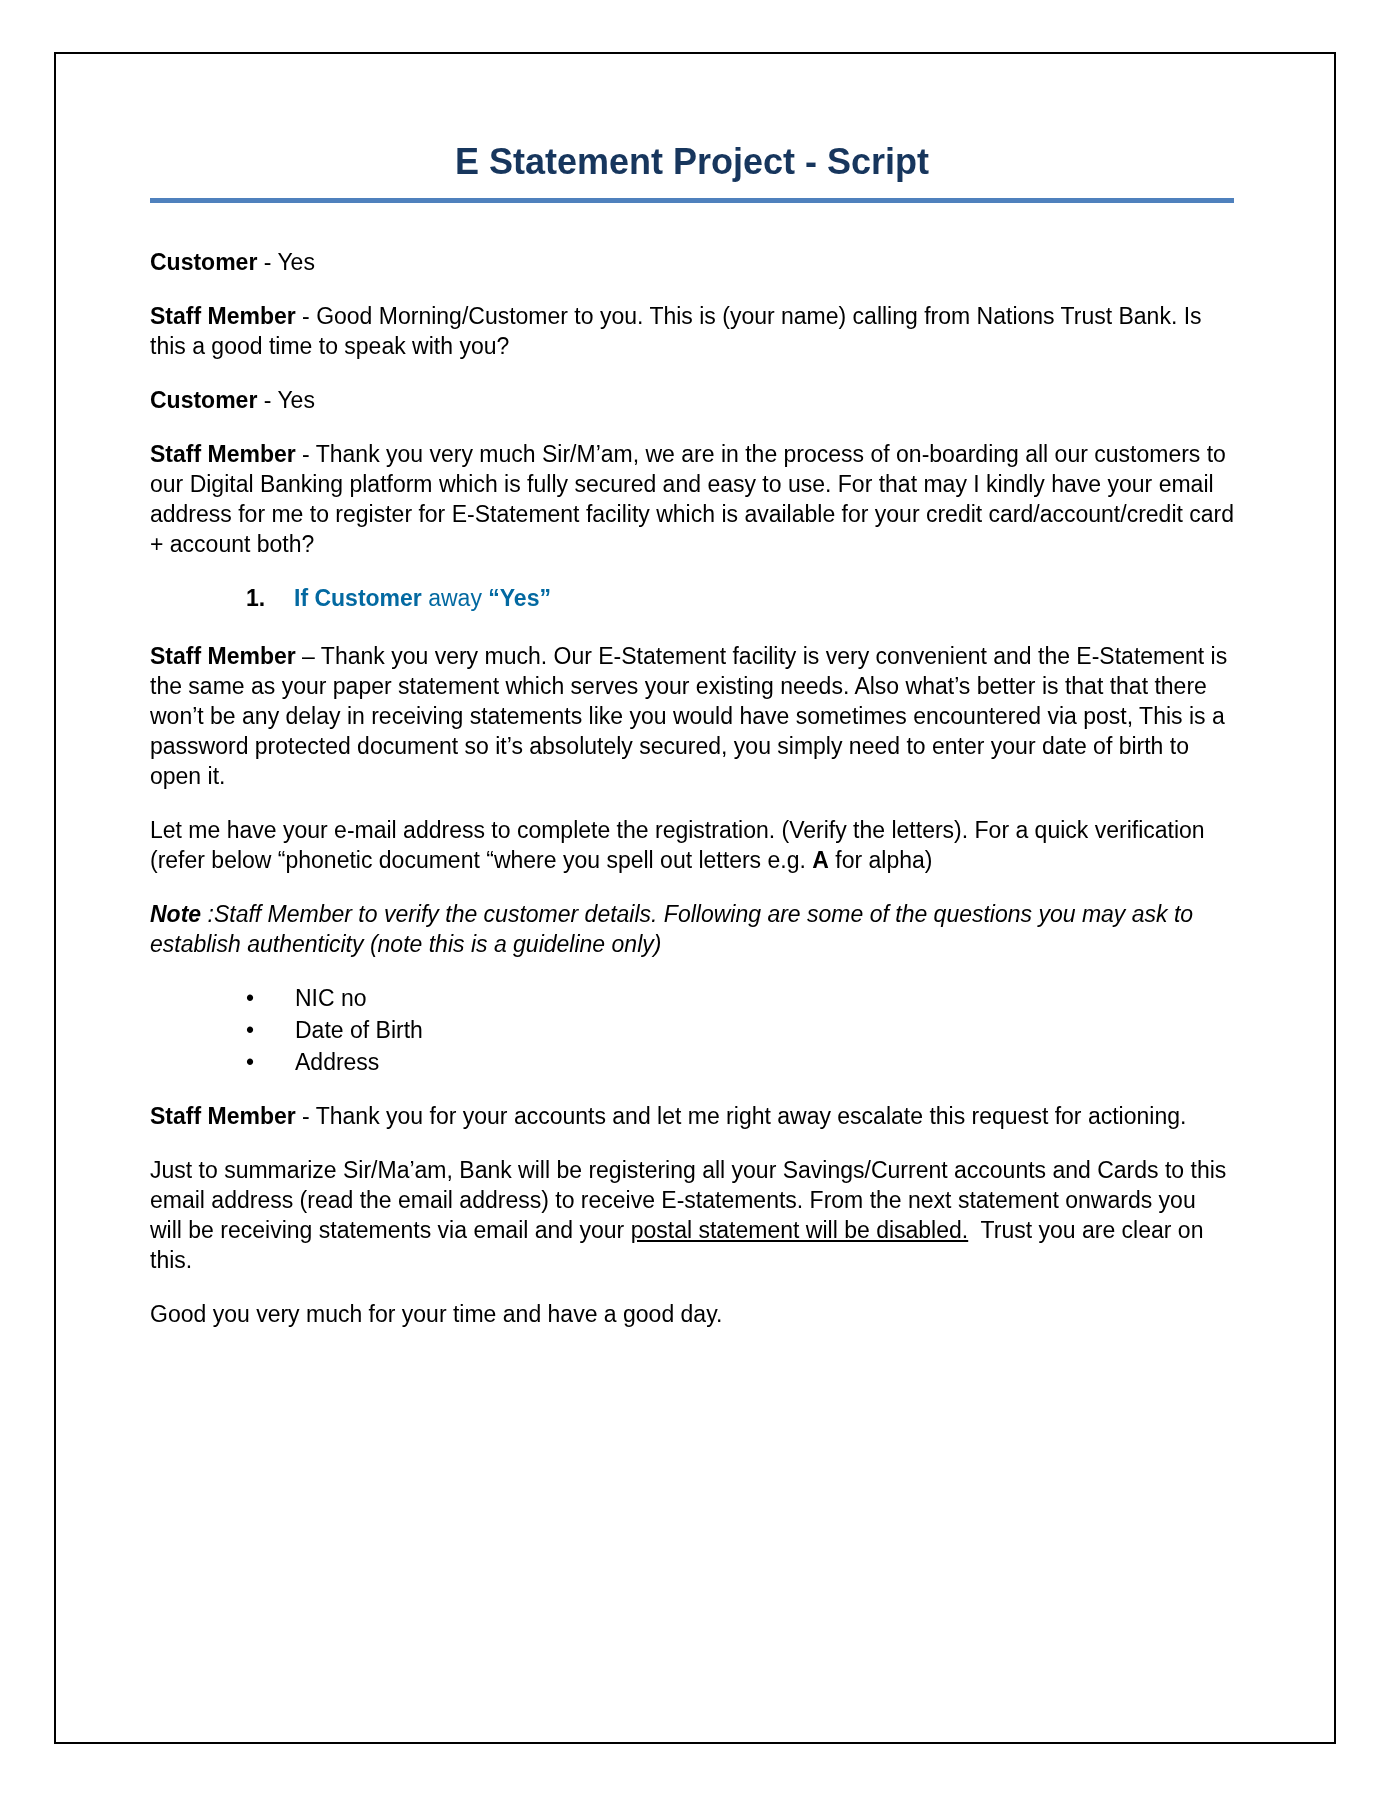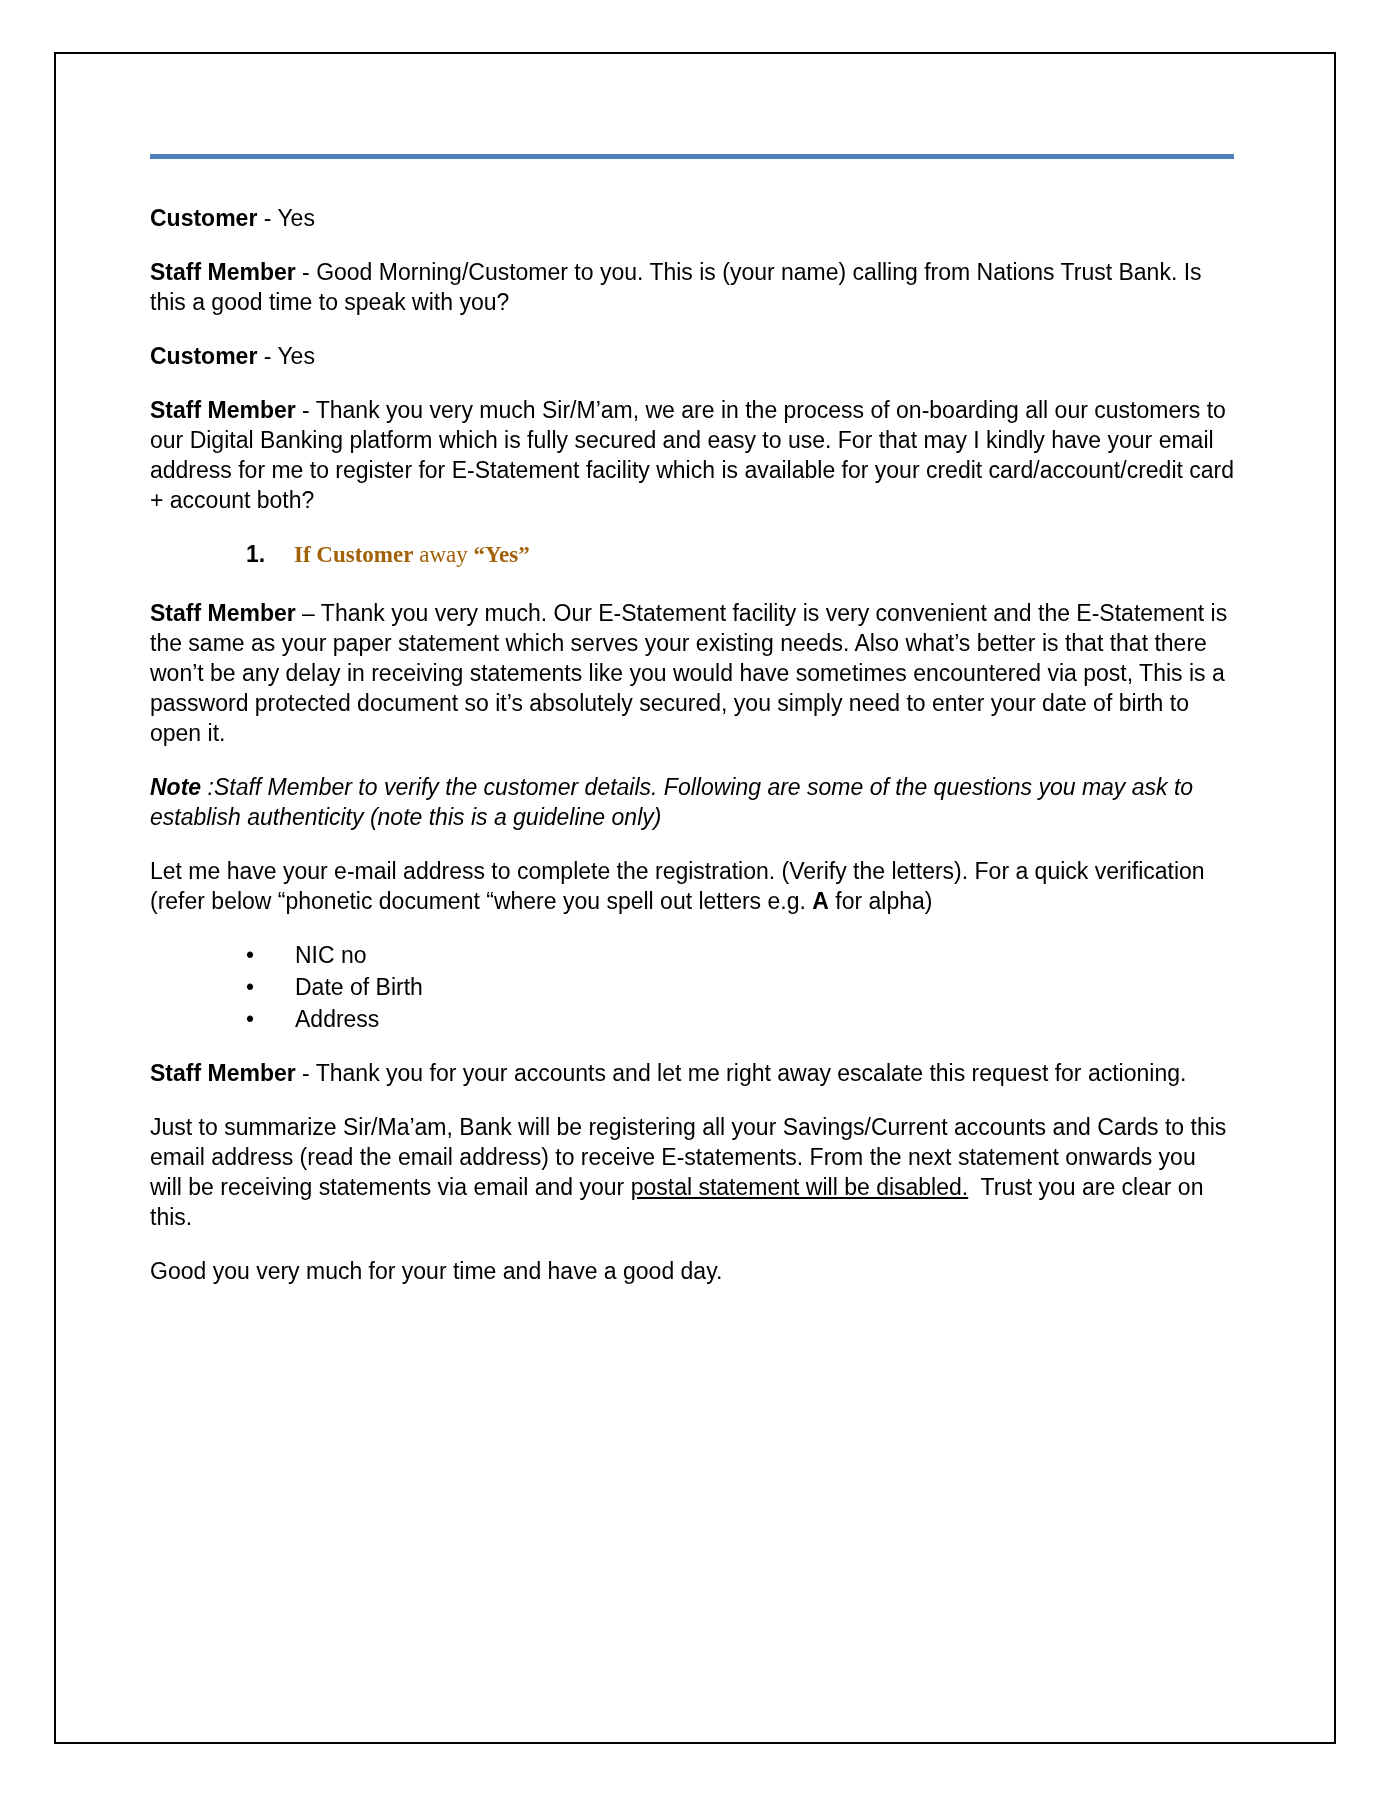--- a/index.html
+++ b/index.html
@@ -42,21 +42,21 @@
     background: #4F81BD;
     margin: 14px 0 44px 0;
   }
   p.para {
     margin: 0 0 24px 0;
   }
   .b { font-weight: bold; }
   .i { font-style: italic; }
   .u { text-decoration: underline; }
   .ws { white-space: pre-wrap; }
-  .accent { color: #a16207; font-family: Liberation Serif, serif; }
+  .accent { color: #0369a1; }
   .scenario-heading {
     font-weight: bold;
     text-decoration: underline;
     margin: 0 0 24px 0;
   }
   .numbered-item {
     margin: 0 0 28px 0;
     padding-left: 96px;
     display: flex;
   }
@@ -77,42 +77,43 @@
     width: 49px;
     flex: 0 0 49px;
   }
 </style>
 </head>
 <body>
 
 <div class="page-border">
   <div class="content">
 
+    <h1 class="doc-title">E Statement Project - Script</h1>
     <div class="title-rule"></div>
 
 
     <p class="para"><span class="b">Customer</span><span> - Yes</span></p>
 
     <p class="para"><span class="b">Staff Member</span><span> - Good Morning/Customer to you. This is (your name) calling from Nations Trust Bank. Is this a good time to speak with you?</span></p>
 
     <p class="para"><span class="b">Customer</span><span> - Yes</span></p>
 
     <p class="para"><span class="b">Staff Member</span><span> - Thank you very much Sir/M’am, we are in the process of on-boarding all our customers to our Digital Banking platform which is fully secured and easy to use. For that may I kindly have your email address for me to register for E-Statement facility which is available for your credit card/account/credit card + account both?</span></p>
 
 
     <div class="numbered-item">
       <span class="num">1.</span>
       <span><span class="b accent">If Customer</span><span class="accent"> away </span><span class="b accent">“Yes”</span></span>
     </div>
 
     <p class="para"><span class="b">Staff Member</span><span> – Thank you very much. Our E-Statement facility is very convenient and the E-Statement is the same as your paper statement which serves your existing needs. Also what’s better is that that there won’t be any delay in receiving statements like you would have sometimes encountered via post, This is a password protected document so it’s absolutely secured, you simply need to enter your date of birth to open it.</span></p>
 
+    <p class="para"><span>Let me have your e-mail address to complete the registration. (Verify the letters). For a quick verification (refer below “phonetic document “where you spell out letters e.g. </span><span class="b">A</span><span> for alpha)</span></p>
+
     <p class="para i"><span class="b">Note</span><span> :Staff Member to verify the customer details. Following are some of the questions you may ask to establish authenticity (note this is a guideline only)</span></p>
-
-    <p class="para"><span>Let me have your e-mail address to complete the registration. (Verify the letters). For a quick verification (refer below “phonetic document “where you spell out letters e.g. </span><span class="b">A</span><span> for alpha)</span></p>
 
     <div class="bullet-list">
       <div class="bullet-item">
           <span class="dot">•</span>
           <span>NIC no</span>
         </div>
       <div class="bullet-item">
           <span class="dot">•</span>
           <span>Date of Birth</span>
         </div>

